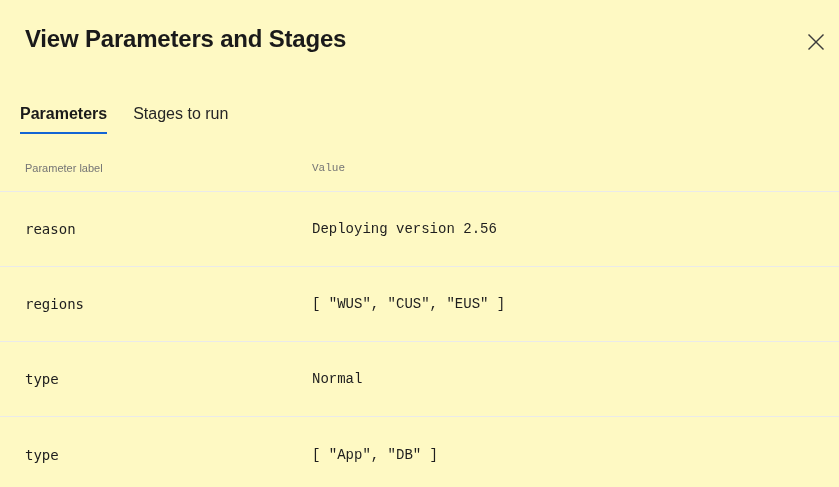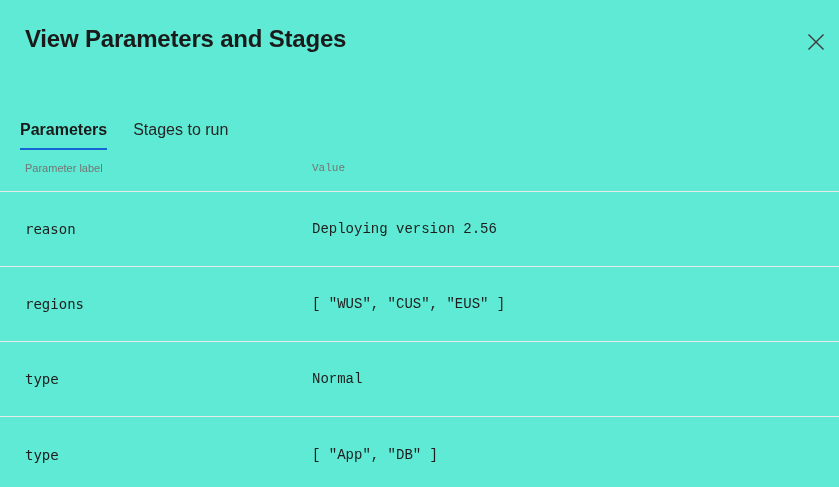--- a/index.html
+++ b/index.html
@@ -4,21 +4,21 @@
 <style>
   * { box-sizing: border-box; }
   html, body {
     margin: 0; padding: 0;
     width: 839px; height: 487px;
     background: #ffffff;
     font-family: "Liberation Sans", "DejaVu Sans", sans-serif;
     overflow: hidden;
     position: relative;
   }
-  .dialog { position: absolute; inset: 0; background: #5eead4; }
+  .dialog { position: absolute; inset: 0; background: #fef9c3; }
 
   
   .dialog-title {
     position: absolute;
     left: 25px; top: 25px;
     margin: 0;
     font-size: 24px;
     font-weight: 700;
     letter-spacing: -0.2px;
     color: var(--color-title_text, #1a1a1a);
@@ -34,21 +34,21 @@
     background: transparent;
     border: none;
     cursor: pointer;
     display: flex; align-items: center; justify-content: center;
   }
   .close-btn svg { display: block; }
 
   
   .tabbar {
     position: absolute;
-    left: 20px; top: 120px;
+    left: 20px; top: 104px;
     display: flex;
     gap: 26px;
   }
   .tab {
     font-size: 16px;
     line-height: 19px;
     color: var(--color-tab_text, #262626);
     padding-bottom: 9px;
     border-bottom: 2px solid transparent;
     cursor: pointer;

